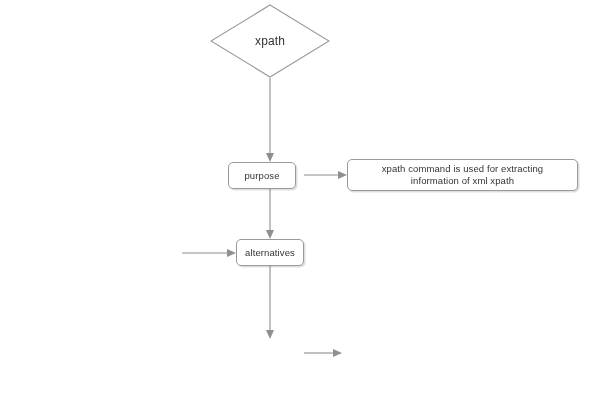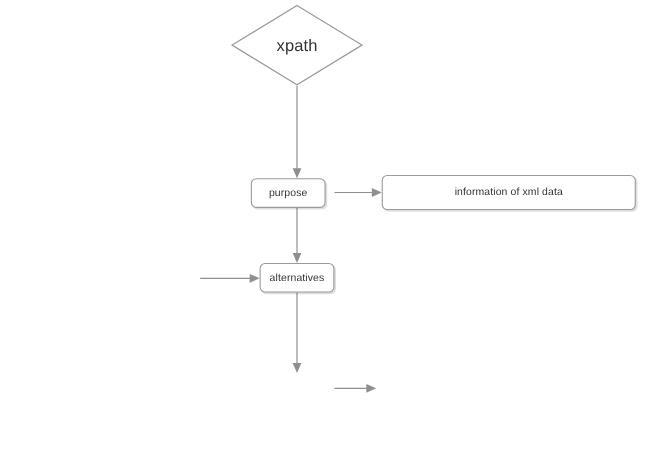--- a/index.html
+++ b/index.html
@@ -53,21 +53,21 @@
   .diamond-label {
     position: absolute;
     left: 0;
     top: 0;
     width: 100%;
     height: 100%;
     display: flex;
     align-items: center;
     justify-content: center;
     color: #333333;
-    font-size: 15px;
+    font-size: 12px;
     letter-spacing: 0.1px;
   }
   svg.edges {
     position: absolute;
     left: 0;
     top: 0;
     width: 610px;
     height: 412px;
   }
   .edge-line {
@@ -125,18 +125,19 @@
   </div>
 
   <div class="node node-alts">
     <span>alternatives</span>
   </div>
 
 
 
   <div class="node node-desc-purpose">
     <span>
-      <span>information of xml data</span>
+      <span>xpath command is used for extracting</span>
+      <span>information of xml xpath</span>
     </span>
   </div>
 
 
 </div>
 
 </body></html>

